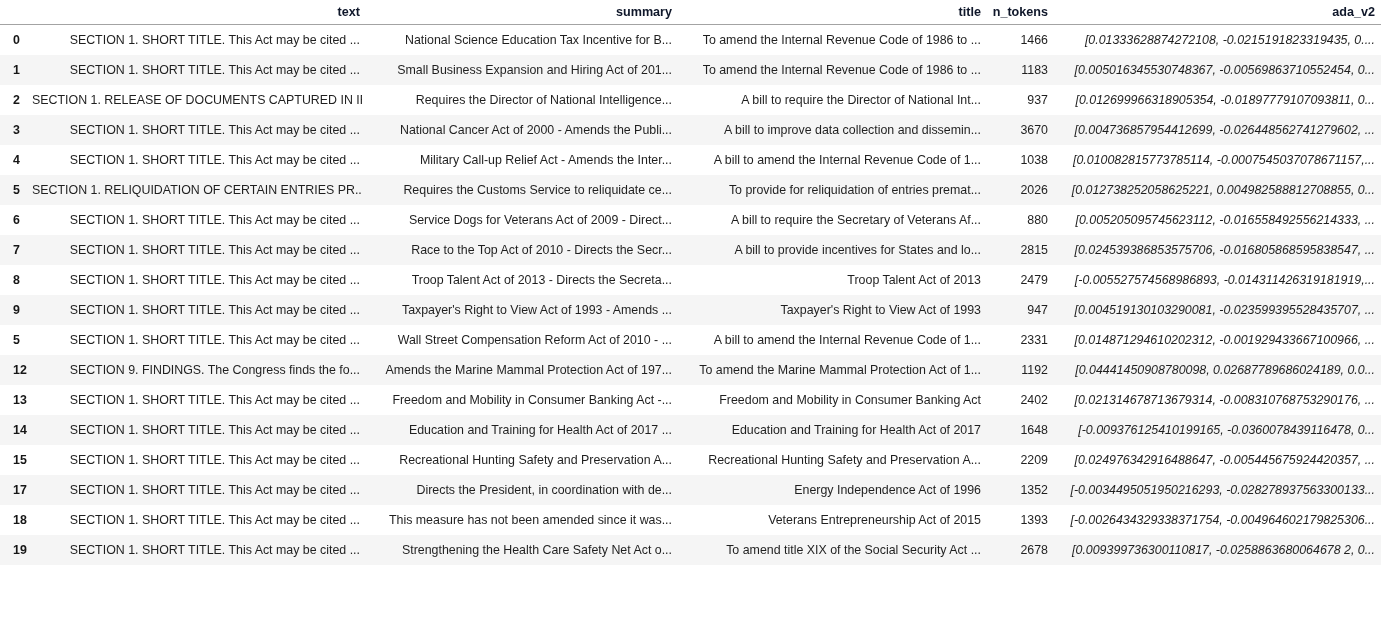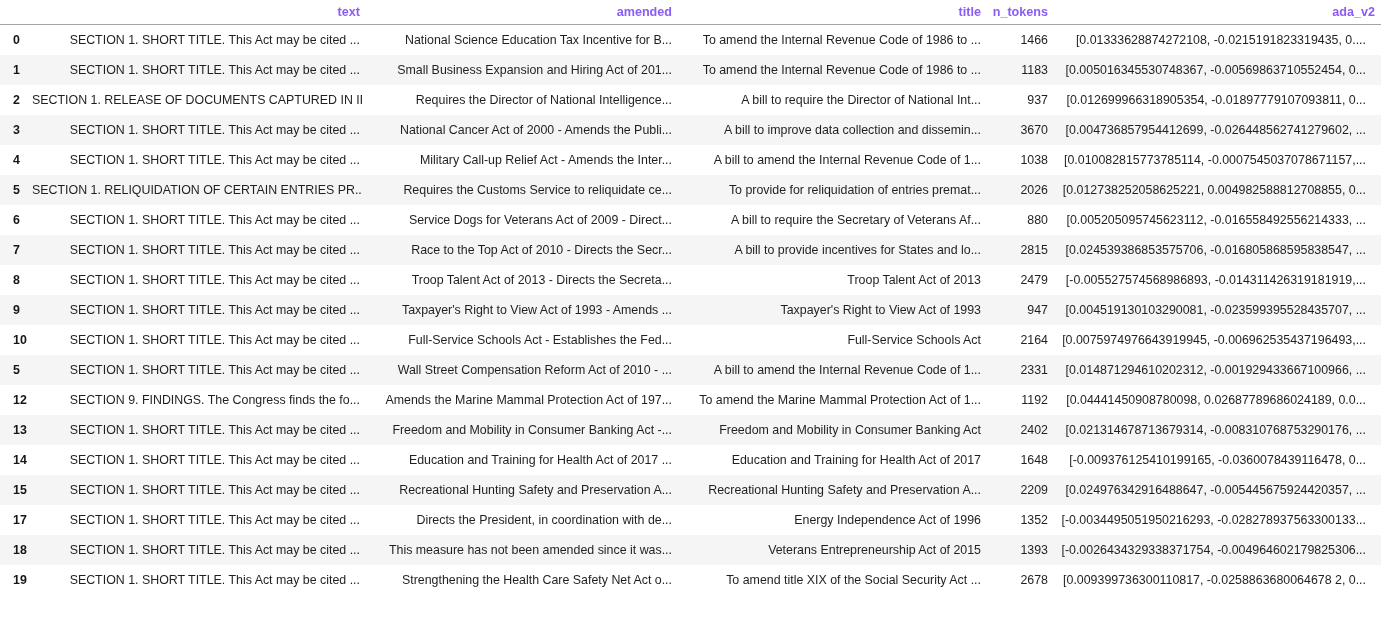--- a/index.html
+++ b/index.html
@@ -25,39 +25,39 @@
   table.dataframe col.c-text     { width: 332px; }
   table.dataframe col.c-summary  { width: 312px; }
   table.dataframe col.c-title    { width: 309px; }
   table.dataframe col.c-ntokens  { width: 67px;  }
   table.dataframe col.c-ada      { width: 331px; }
 
   table.dataframe thead th {
     height: 24px;
     font-weight: bold;
     font-size: 12.6px;
-    color: #8b5cf6;
+    color: #0f172a;
     text-align: right;
     padding: 0 2px 0 2px;
     border-bottom: 1px solid #a3a3a3;
     white-space: nowrap;
     overflow: hidden;
     vertical-align: middle;
   }
   table.dataframe thead th.h-ada { padding-right: 6px; }
 
   table.dataframe tbody td {
     height: 30px;
     text-align: right;
     padding: 0 2px 0 2px;
     white-space: nowrap;
     overflow: hidden;
     vertical-align: middle;
   }
-  table.dataframe tbody td.ada { padding-right: 15px; }
+  table.dataframe tbody td.ada { padding-right: 6px; font-style: italic; }
   table.dataframe tbody td.idx {
     text-align: left;
     padding-left: 13px;
     font-weight: bold;
     color: #161616;
   }
   table.dataframe tbody tr:nth-child(even) { background: #f5f5f5; }
   table.dataframe tbody tr:nth-child(odd)  { background: #ffffff; }
 </style>
 </head>
@@ -70,21 +70,21 @@
         <col class="c-text">
         <col class="c-summary">
         <col class="c-title">
         <col class="c-ntokens">
         <col class="c-ada">
     </colgroup>
     <thead>
       <tr>
         <th></th>
         <th>text</th>
-        <th>amended</th>
+        <th>summary</th>
         <th>title</th>
         <th>n_tokens</th>
         <th class="h-ada">ada_v2</th>
       </tr>
     </thead>
     <tbody>
       <tr>
         <td class="idx">0</td>
         <td>SECTION 1. SHORT TITLE. This Act may be cited ...</td>
         <td>National Science Education Tax Incentive for B...</td>
@@ -158,28 +158,20 @@
       </tr>
       <tr>
         <td class="idx">9</td>
         <td>SECTION 1. SHORT TITLE. This Act may be cited ...</td>
         <td>Taxpayer's Right to View Act of 1993 - Amends ...</td>
         <td>Taxpayer's Right to View Act of 1993</td>
         <td>947</td>
         <td class="ada">[0.004519130103290081, -0.023599395528435707, ...</td>
       </tr>
       <tr>
-        <td class="idx">10</td>
-        <td>SECTION 1. SHORT TITLE. This Act may be cited ...</td>
-        <td>Full-Service Schools Act - Establishes the Fed...</td>
-        <td>Full-Service Schools Act</td>
-        <td>2164</td>
-        <td class="ada">[0.0075974976643919945, -0.006962535437196493,...</td>
-      </tr>
-      <tr>
         <td class="idx">5</td>
         <td>SECTION 1. SHORT TITLE. This Act may be cited ...</td>
         <td>Wall Street Compensation Reform Act of 2010 - ...</td>
         <td>A bill to amend the Internal Revenue Code of 1...</td>
         <td>2331</td>
         <td class="ada">[0.014871294610202312, -0.001929433667100966, ...</td>
       </tr>
       <tr>
         <td class="idx">12</td>
         <td>SECTION 9. FINDINGS. The Congress finds the fo...</td>

